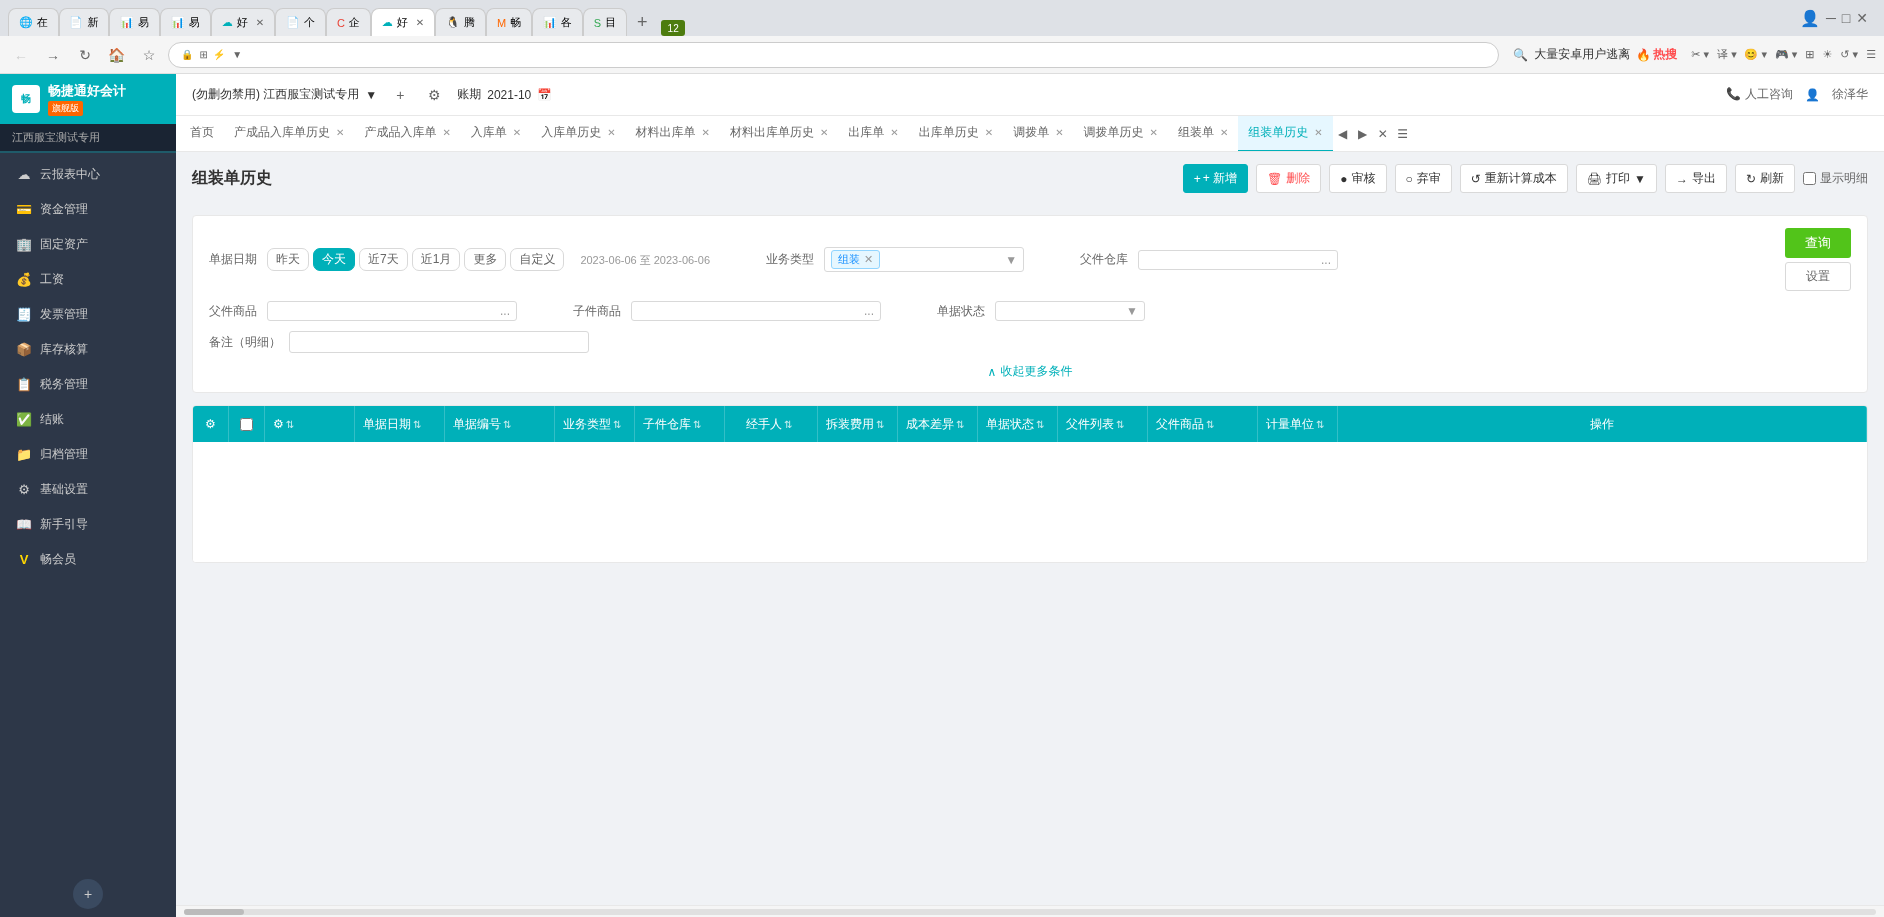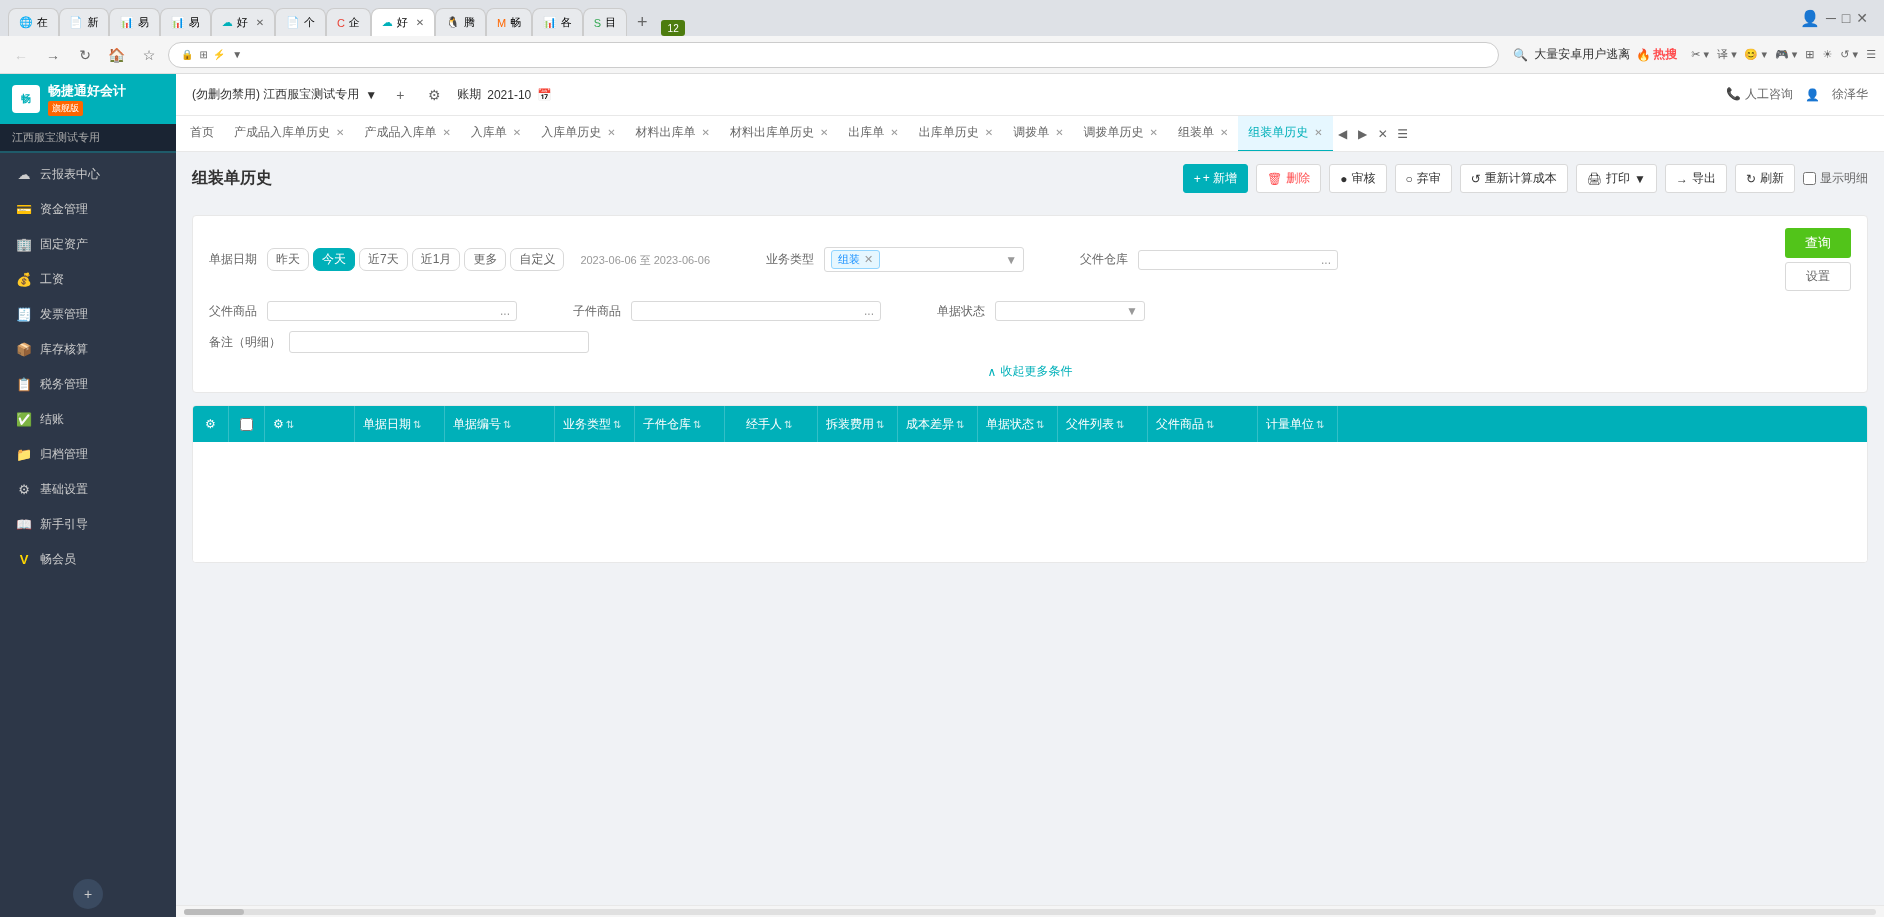--- a/index.html
+++ b/index.html
@@ -507,20 +507,23 @@
             <span class="sort-icon">⇅</span>
           </div>
           <div class="th-cell" style="width:110px;">
             <span>父件商品</span>
             <span class="sort-icon">⇅</span>
           </div>
           <div class="th-cell" style="width:80px;">
             <span>计量单位</span>
             <span class="sort-icon">⇅</span>
           </div>
+          <div class="th-cell" style="flex:1;justify-content:center;">
+            <span>操作</span>
+          </div>
         </div>
         <div class="table-empty">
           <span></span>
         </div>
       </div>
 
     </div>
 
     <div class="scrollbar-area">
       <div class="scrollbar-track">

